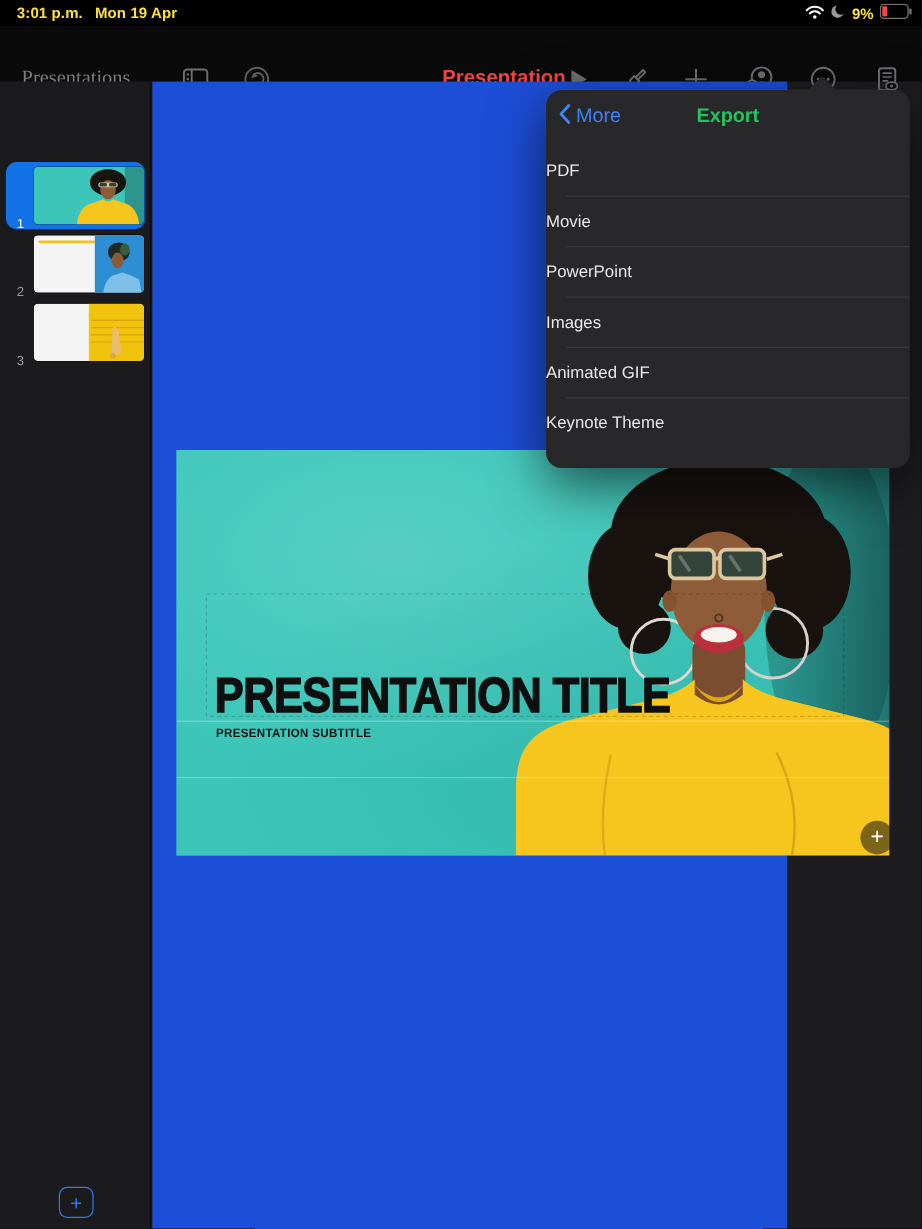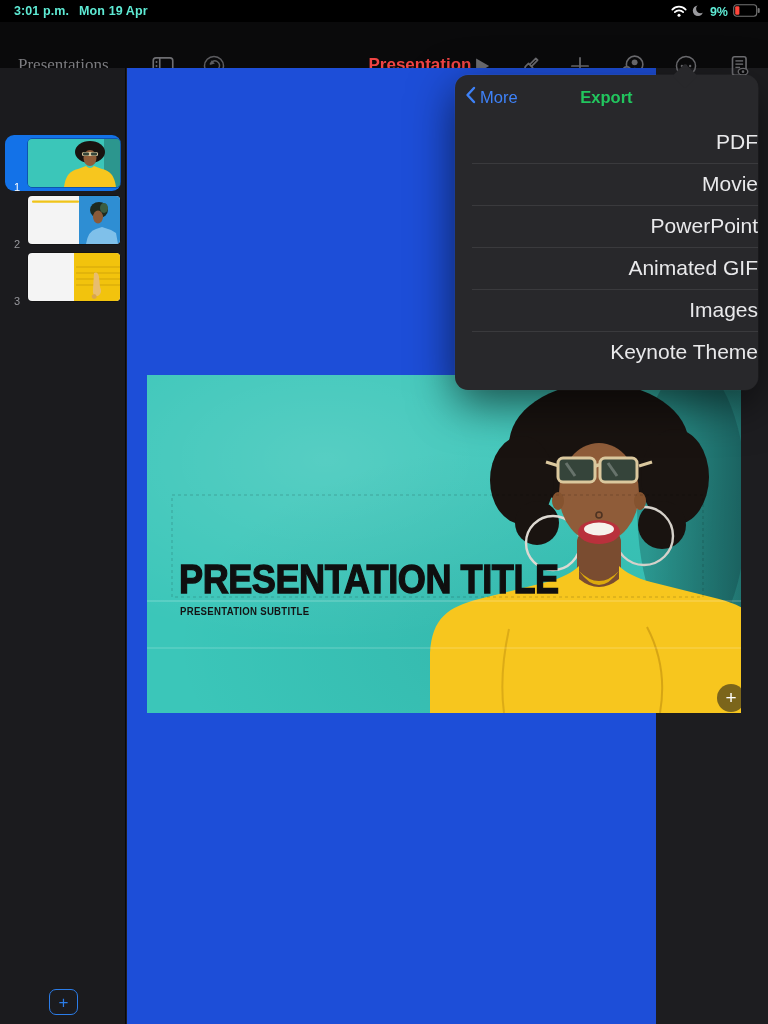--- a/index.html
+++ b/index.html
@@ -3,21 +3,21 @@
 <meta charset="utf-8">
 <style>
   * { margin:0; padding:0; box-sizing:border-box; }
   html,body { background:#000; }
   .page {
     position:relative; width:768px; height:1024px; overflow:hidden;
     background:#1d1d20; font-family:"Liberation Sans", sans-serif;
     -webkit-font-smoothing:antialiased;
   }
   
-  .statusbar { position:absolute; left:0; top:0; width:768px; height:22px; background:#000; color:#5eead4; }
+  .statusbar { position:absolute; left:0; top:0; width:768px; height:22px; background:#000; color:#fde047; }
   .sb-left { position:absolute; left:14px; top:4px; font-size:12.5px; font-weight:700; letter-spacing:.1px; }
   .sb-left span { margin-right:10px; }
   .sb-right { position:absolute; right:8px; top:3px; display:flex; align-items:center; gap:5px; }
   .sb-pct { font-size:12.5px; font-weight:700; }
   
   .toolbar { position:absolute; left:0; top:22px; width:768px; height:46px; background:#0a0a0b; }
   .tb-back { position:absolute; left:18px; top:33px; background:none; border:none; color:#7b7b7f; font-size:17px; font-family:Liberation Serif, serif; }
   .tb-title { position:absolute; left:0; top:33px; width:768px; text-align:center; color:#ef4444; font-size:17px; font-weight:700; pointer-events:none;margin-left:36px; }
   .tb-btn { position:absolute; top:31px; width:26px; height:26px; background:none; border:none; padding:0; }
   .tb-btn svg { display:block; }
@@ -50,21 +50,21 @@
   
   .popover {
     position:absolute; left:455px; top:75px; width:303px; height:315px; background:#28282b;
     border-radius:13px; box-shadow:0 14px 45px rgba(0,0,0,.6), 0 0 0 .5px rgba(255,255,255,.07);
   }
   .pop-arrow { position:absolute; left:221px; top:-8px; width:18px; height:18px; background:#28282b; transform:rotate(45deg); border-radius:3px; }
   .pop-header { position:absolute; left:0; top:0; width:100%; height:46px; }
   .pop-back { position:absolute; left:10px; top:11px; display:flex; align-items:center; gap:4px; background:none; border:none; color:#3e82f8; font-size:16.5px; font-family:inherit; }
   .pop-title { position:absolute; left:0; top:13px; width:100%; text-align:center; color:#22c55e; font-size:16.5px; font-weight:700; pointer-events:none; }
   .pop-items { position:absolute; left:0; top:46px; width:100%; }
-  .pop-item { position:relative; height:42px; line-height:42px; padding-left:17px; color:#e9e9eb; font-size:21px;text-align:right; }
+  .pop-item { position:relative; height:42px; line-height:42px; color:#e9e9eb; font-size:14px; }
   .pop-item + .pop-item::before { content:''; position:absolute; left:17px; right:0; top:0; height:1px; background:#3a3a3d; }
 </style>
 </head>
 <body>
 
 <div class="page">
 
   <div class="statusbar">
     <div class="sb-left">
       <span>3:01 p.m.</span><span>Mon 19 Apr</span>
@@ -329,19 +329,19 @@
           </svg>
         </span>
         <span>More</span>
       </button>
       <div class="pop-title">Export</div>
     </div>
     <div class="pop-items">
       <div class="pop-item">PDF</div>
       <div class="pop-item">Movie</div>
       <div class="pop-item">PowerPoint</div>
+      <div class="pop-item">Images</div>
       <div class="pop-item">Animated GIF</div>
-      <div class="pop-item">Images</div>
       <div class="pop-item">Keynote Theme</div>
     </div>
   </div>
 
 </div>
 
 </body></html>

